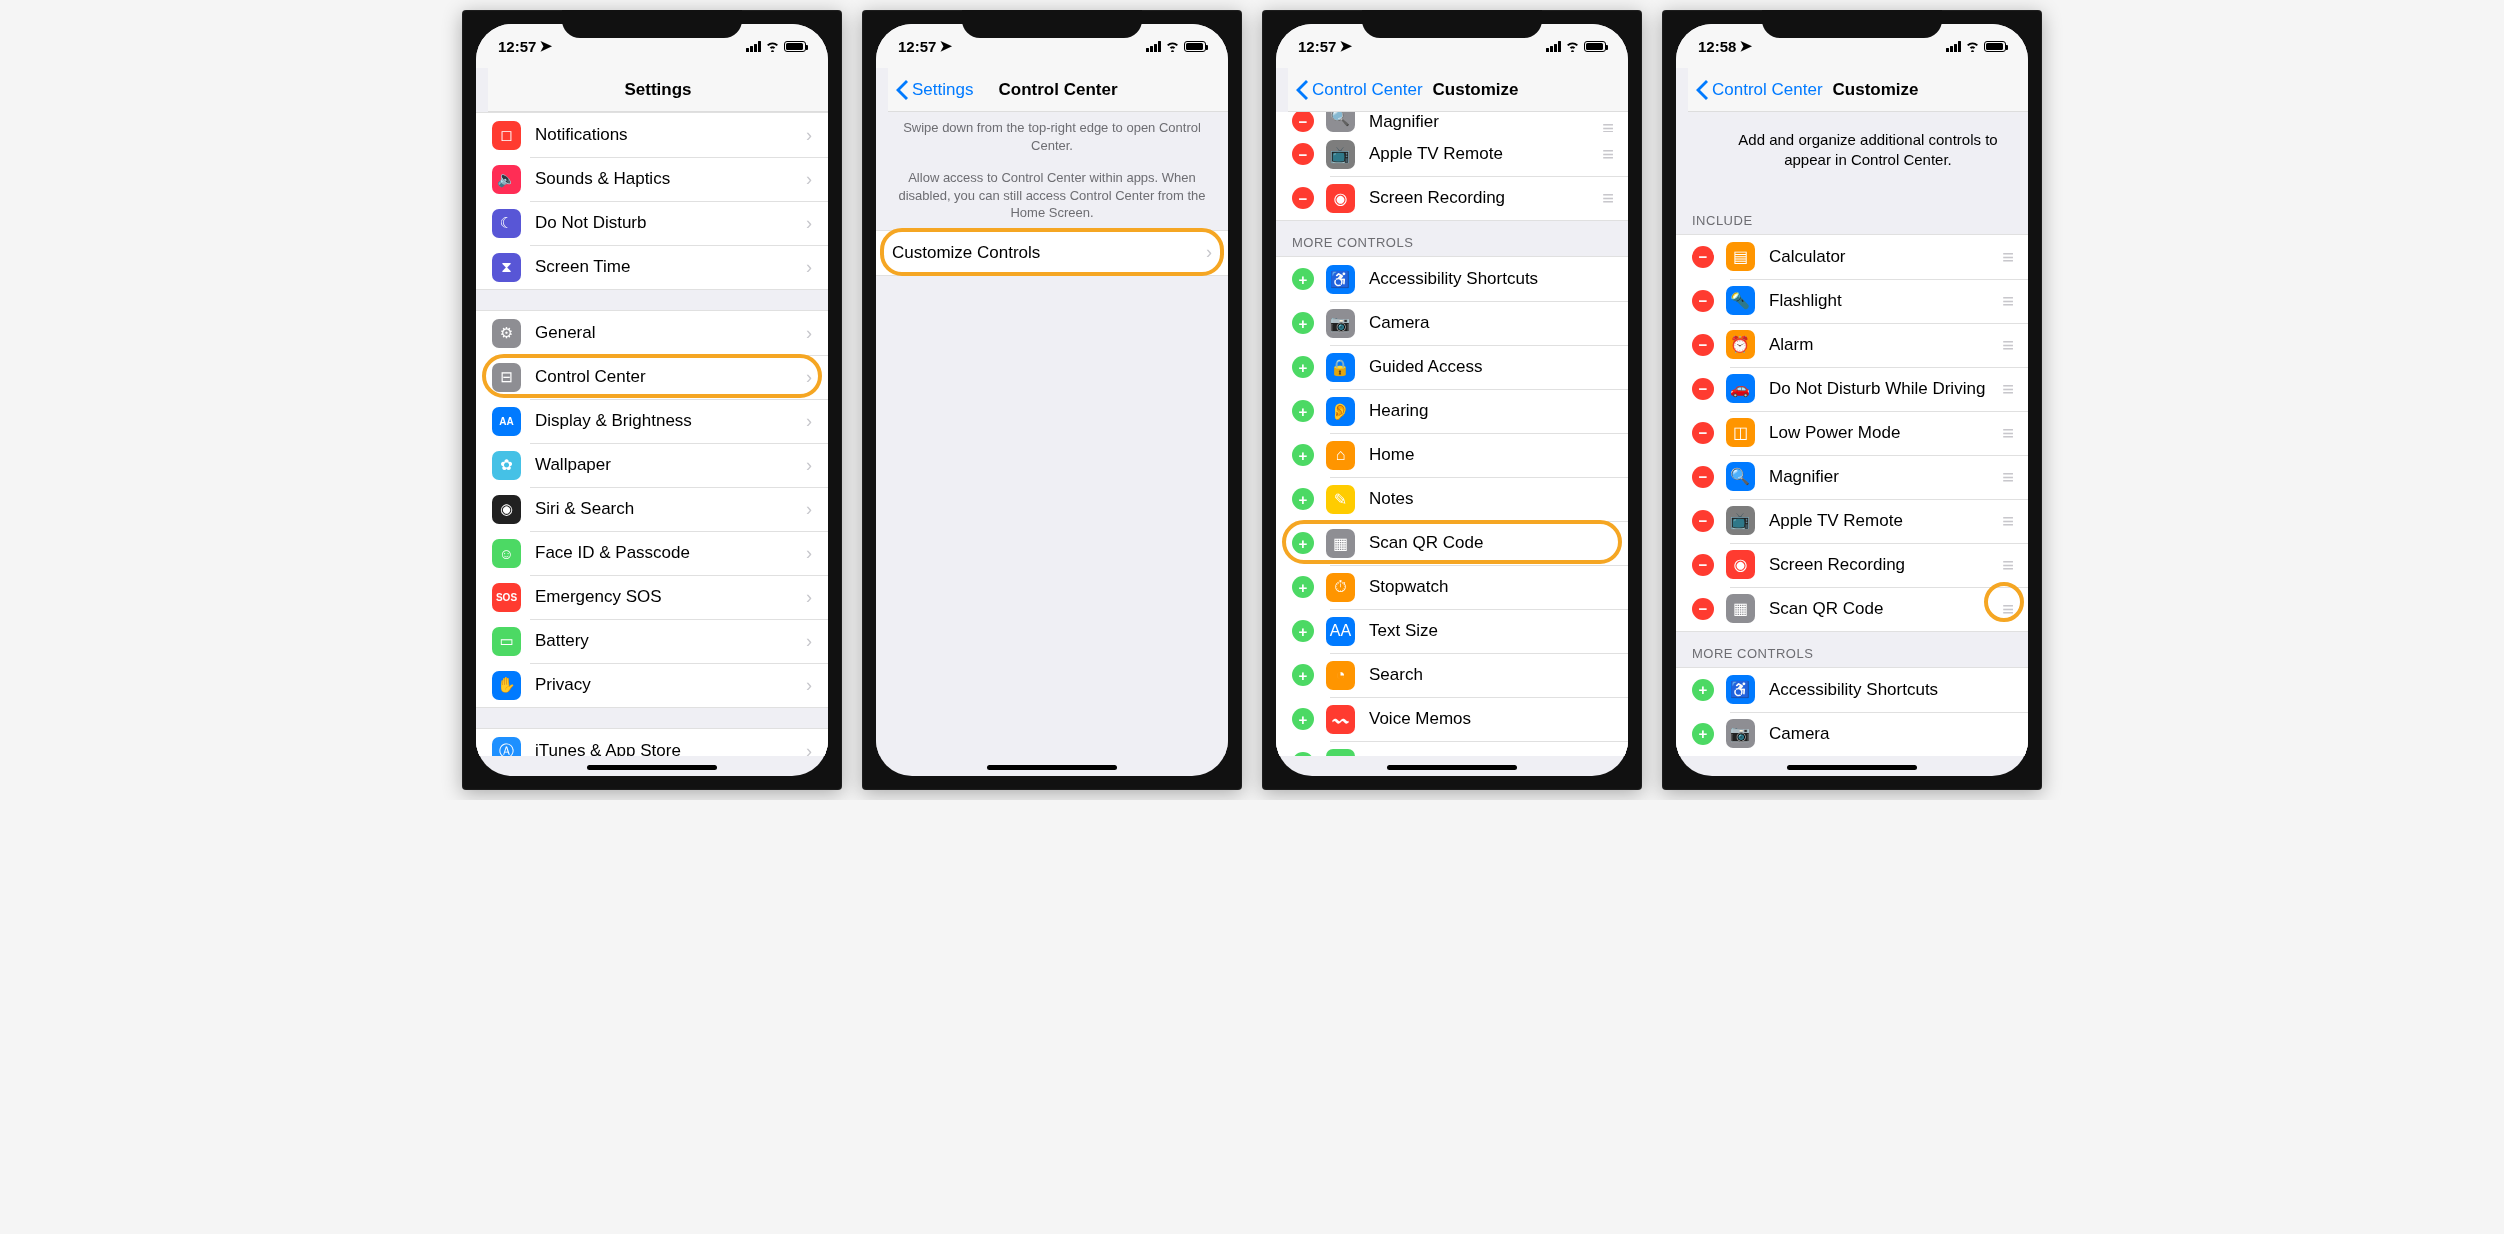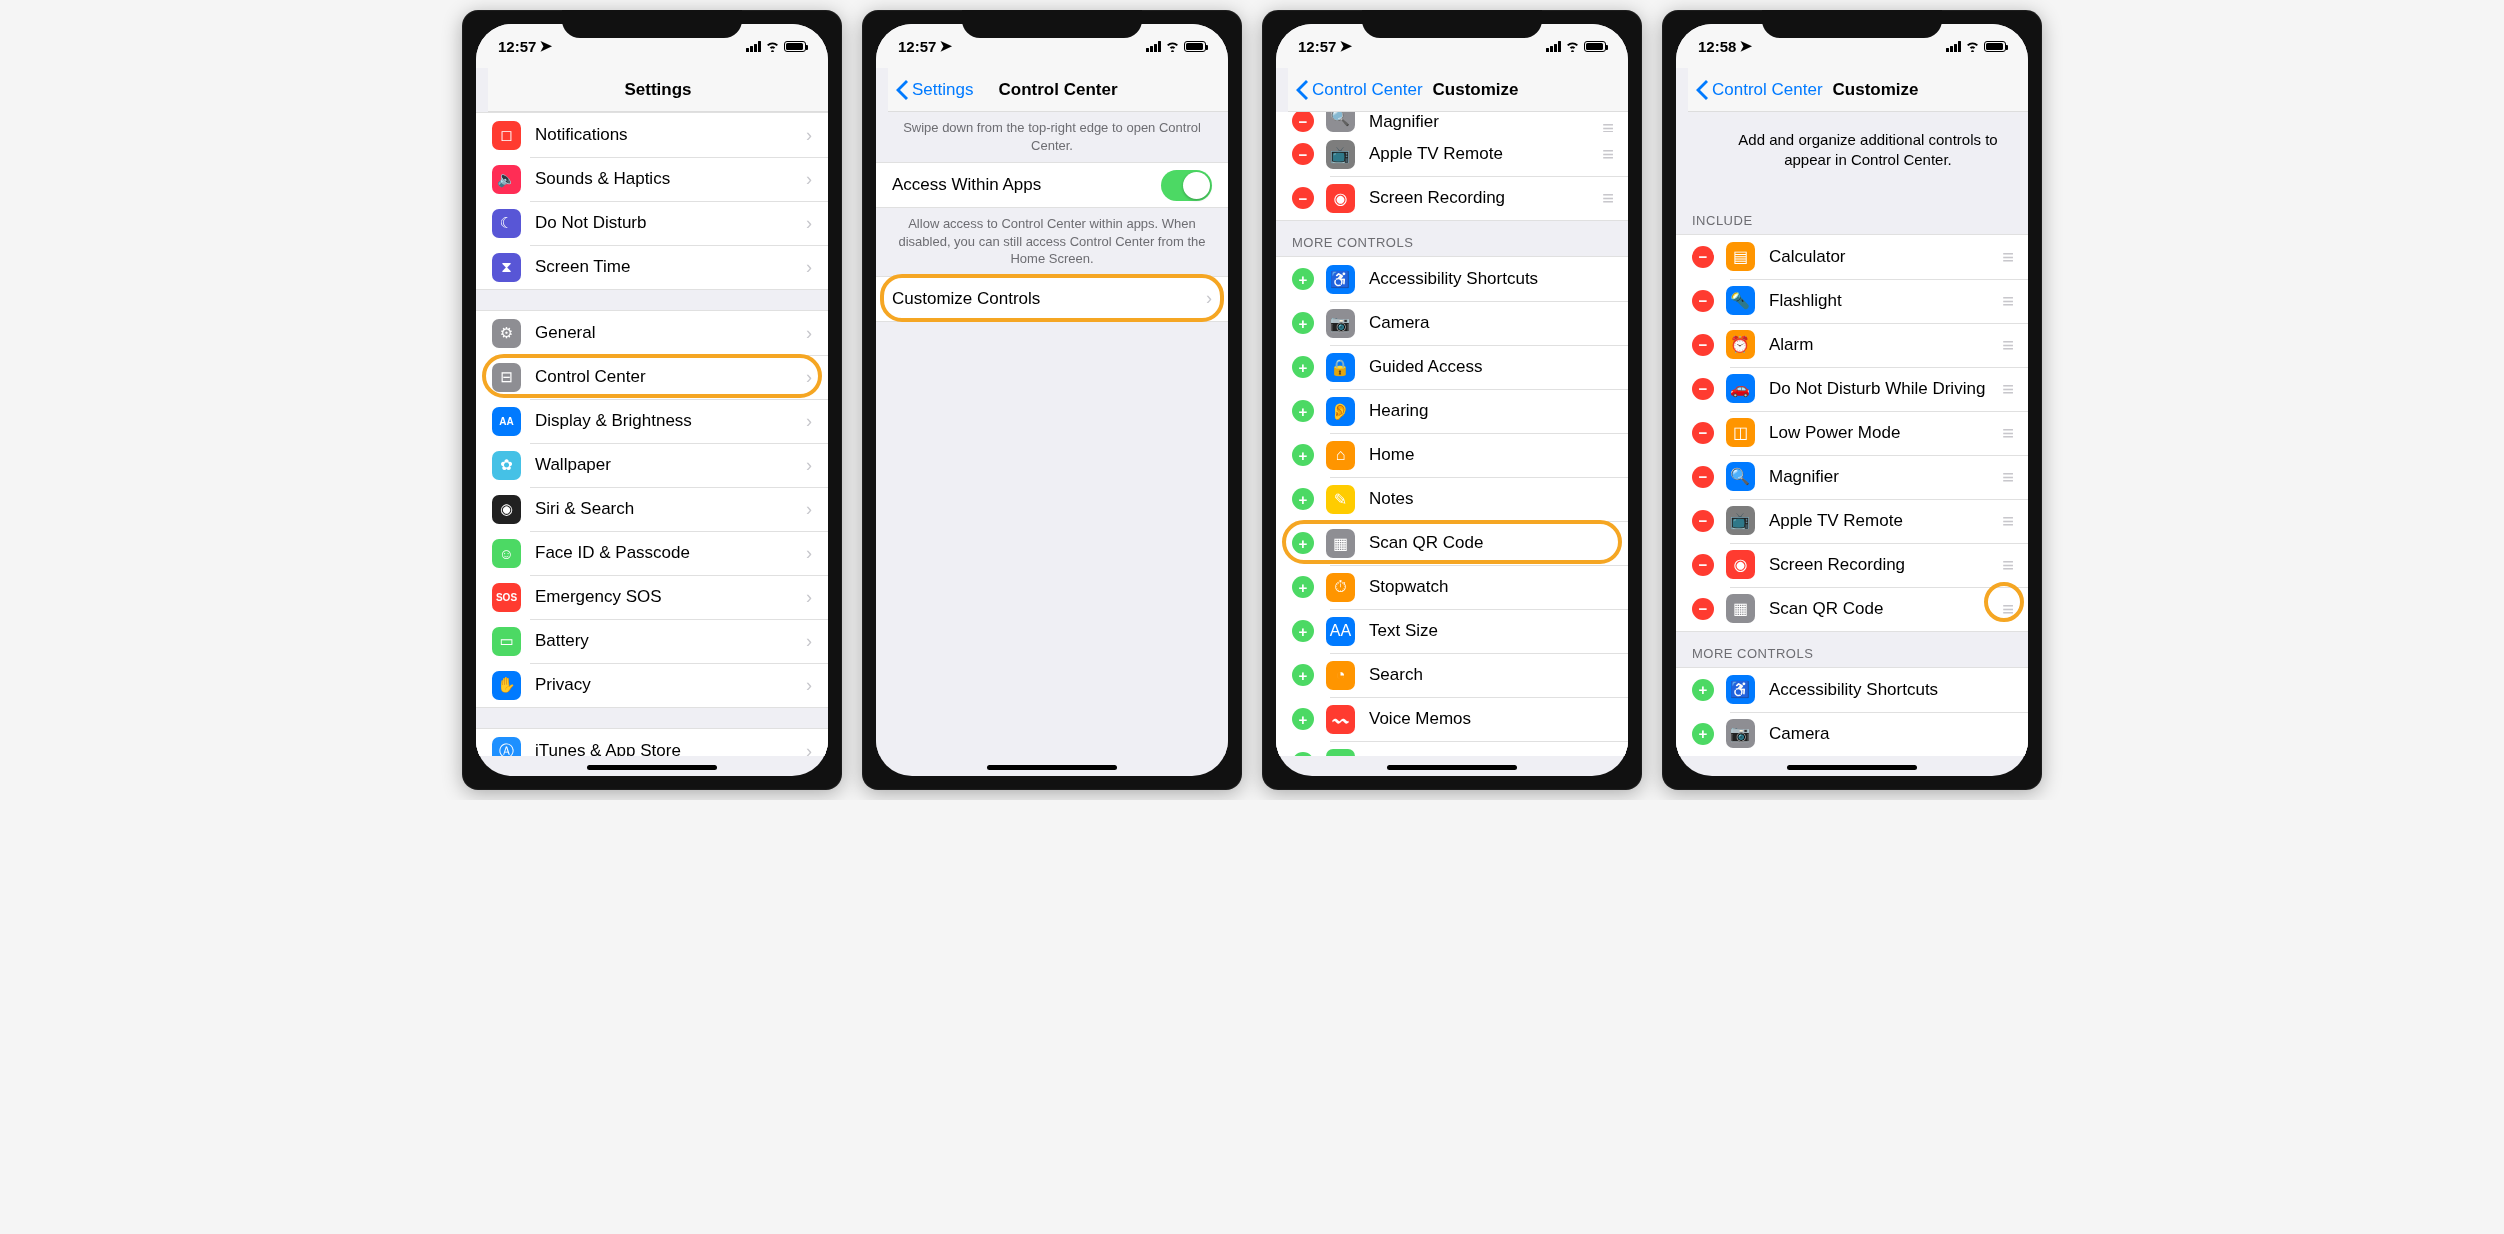--- a/index.html
+++ b/index.html
@@ -8,21 +8,21 @@
   font-family: -apple-system, BlinkMacSystemFont, "Helvetica Neue", Arial, sans-serif;
   display: flex;
   gap: 20px;
   padding: 10px;
   justify-content: center;
 }
 .phone {
   width: 380px;
   height: 780px;
   background: #111;
-  border-radius: 16px;
+  border-radius: 4px;
   padding: 14px;
   box-shadow: 0 4px 20px rgba(0,0,0,.3), inset 0 0 2px rgba(255,255,255,.2);
   position: relative;
   flex-shrink: 0;
 }
 .screen {
   width: 100%;
   height: 100%;
   background: #efeff4;
   border-radius: 36px;
@@ -251,26 +251,20 @@
       <div class="nav-back">
         <svg viewBox="0 0 12 20">
             <path fill="#007aff" d="M10 0L0 10l10 10 2-2-8-8 8-8z"></path>
           </svg>
         <span>Settings</span>
       </div>
       <div class="nav-title">Control Center</div>
     </div>
     <div class="content">
       <div class="group-footer">Swipe down from the top-right edge to open Control Center.</div>
-      <div class="list">
-        <div class="row no-icon">
-          <div class="label">Access Within Apps</div>
-          <div class="toggle"></div>
-        </div>
-      </div>
       <div class="group-footer">Allow access to Control Center within apps. When disabled, you can still access Control Center from the Home Screen.</div>
       <div style="position:relative">
         <div class="list">
           <div class="row no-icon">
             <div class="label">Customize Controls</div>
             <div class="chevron">›</div>
           </div>
         </div>
         <div class="highlight-ring" style="left:4px; right:4px; top:-2px; height:48px;"></div>
       </div>

